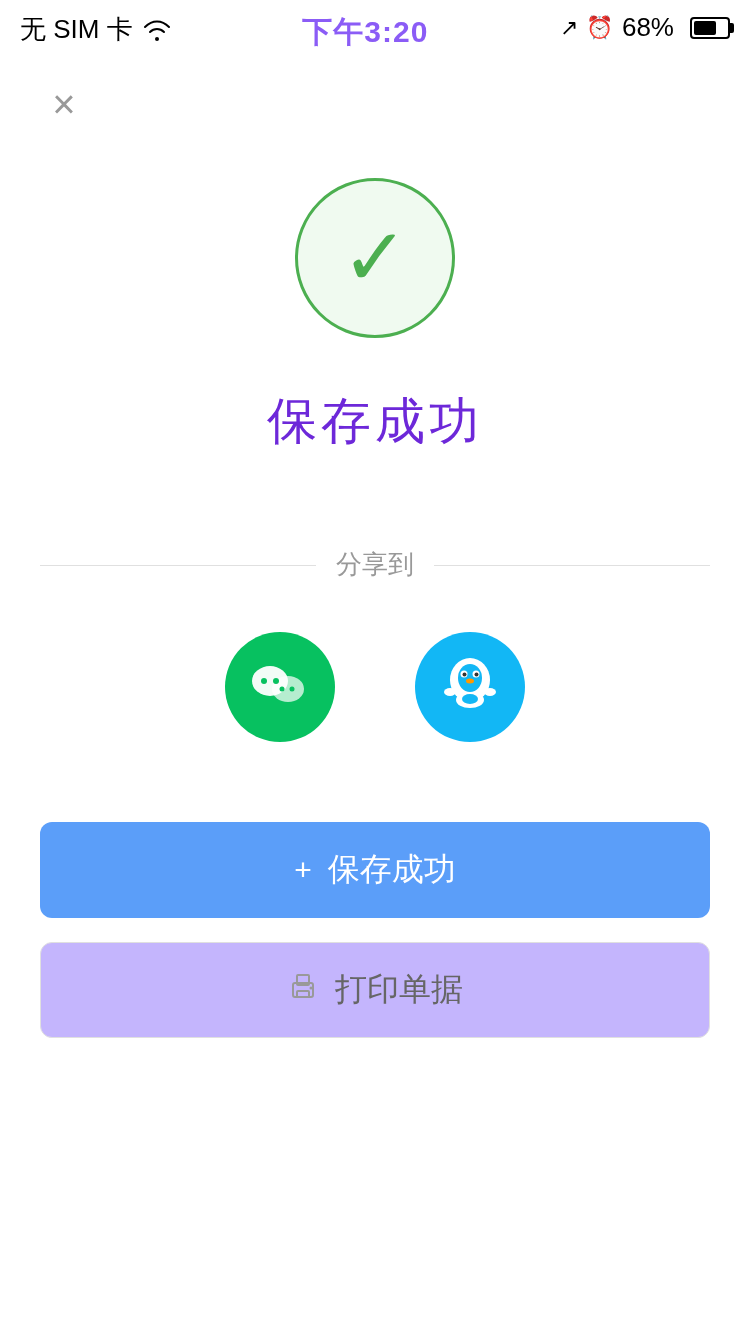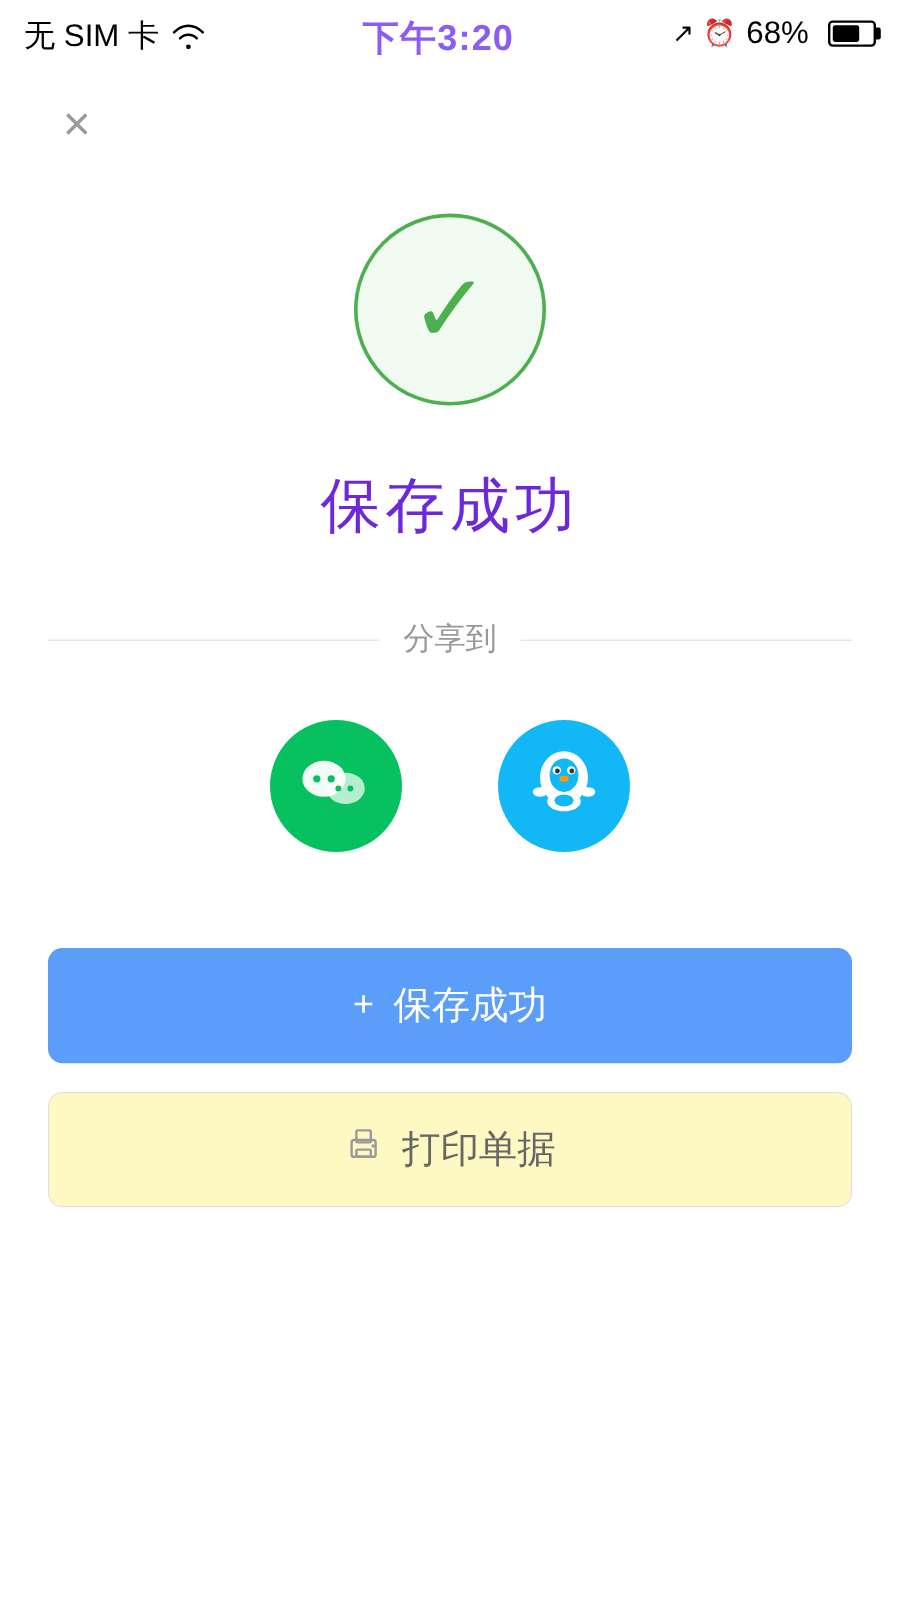--- a/index.html
+++ b/index.html
@@ -133,21 +133,21 @@
       margin-top: 50px;
       font-size: 50px;
       color: #6d28d9;
       font-weight: 500;
       letter-spacing: 4px;
     }
 
     
     .share-section {
       width: 100%;
-      margin-top: 60px;
+      margin-top: 92px;
       position: relative;
       display: flex;
       align-items: center;
       justify-content: center;
     }
     .share-line {
       position: absolute;
       left: 0;
       right: 0;
       height: 1px;
@@ -208,21 +208,21 @@
       gap: 16px;
       cursor: pointer;
       font-family: inherit;
     }
     .btn-primary {
       background: #5b9ef9;
       color: #fff;
       font-weight: 500;
     }
     .btn-secondary {
-      background: #fef9c3;
+      background: #c4b5fd;
       color: #666;
       border: 1px solid #e0e0e0;
     }
     .btn-icon {
       font-size: 30px;
     }
   </style>
 </head>
 <body>
 

